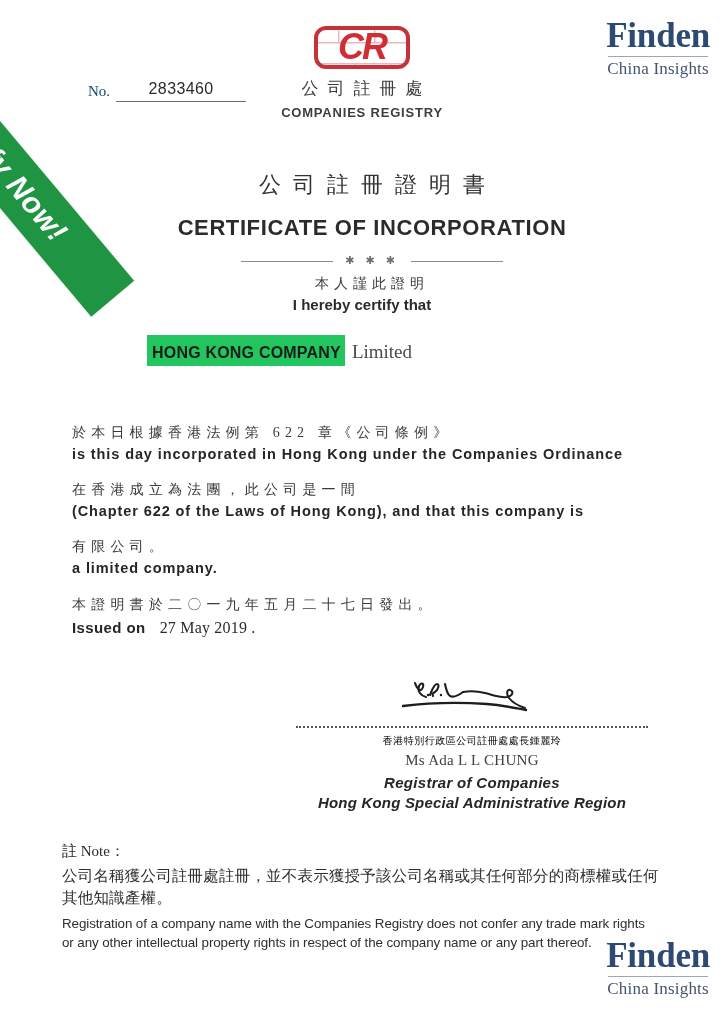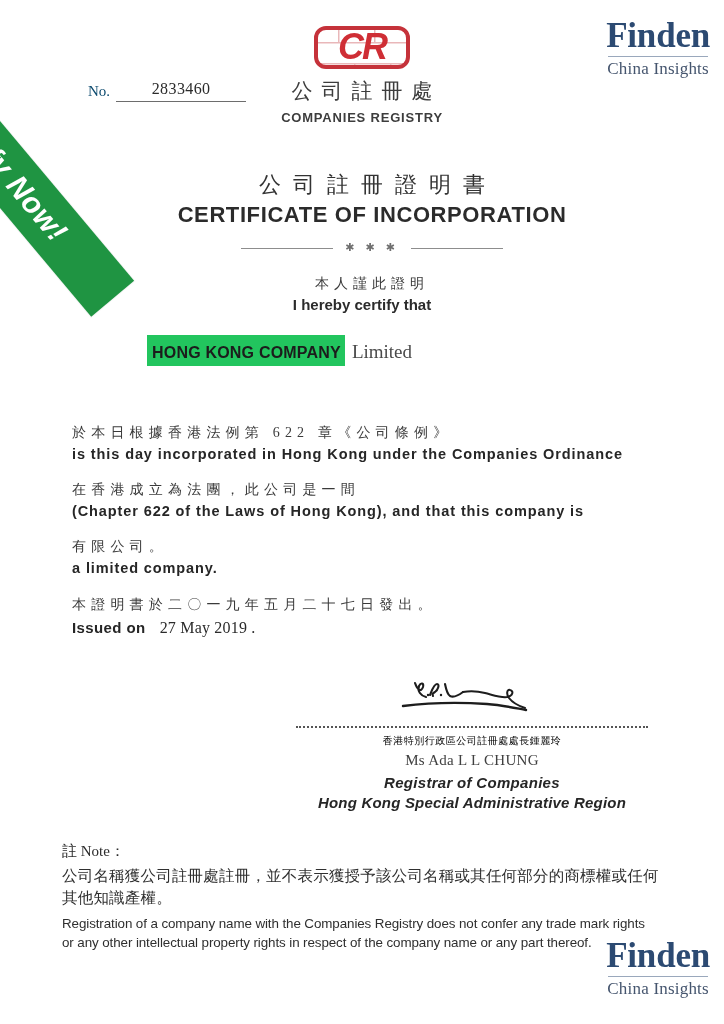--- a/index.html
+++ b/index.html
@@ -59,21 +59,21 @@
     padding-bottom: 2px;
     margin-right: 6px;
   }
   #certno-value-wrap {
     border-bottom: 1px solid #6d6d6d;
     min-width: 118px;
     text-align: center;
     padding: 0 6px 3px 6px;
   }
   #certno-value {
-    font-family: Liberation Serif, serif;
+    font-family: Liberation Sans, sans-serif;
     font-size: 16px;
     color: #2b2b2b;
     letter-spacing: 0.4px;
     margin-top: 24px;
   }
 
   
   .brand {
     position: absolute;
     text-align: center;
@@ -134,21 +134,21 @@
     font-size: 36px;
     font-weight: bold;
     font-style: italic;
     color: #cf2e35;
     letter-spacing: -2px;
     line-height: 1;
   }
   #cr-cn {
     margin-top: 8px;
     font-family: "Liberation Serif", serif;
-    font-size: 21px;
+    font-size: 17px;
     color: #3d3d3d;
     letter-spacing: 9px;
     padding-left: 9px;
   }
   #cr-en {
     margin-top: 5px;
     font-family: "Liberation Sans", sans-serif;
     font-size: 13px;
     font-weight: bold;
     color: #3d3d3d;
@@ -165,21 +165,21 @@
     padding-left: 20px;
   }
   #title-cn {
     font-family: "Liberation Serif", serif;
     font-size: 22px;
     color: #333333;
     letter-spacing: 12px;
     padding-left: 12px;
   }
   #title-en {
-    margin-top: 2px;
+    margin-top: 15px;
     font-family: "Liberation Sans", sans-serif;
     font-size: 22px;
     font-weight: bold;
     color: #2b2b2b;
     letter-spacing: 0.6px;
   }
   #title-divider {
     margin: 14px auto 0 auto;
     width: 262px;
     display: flex;

